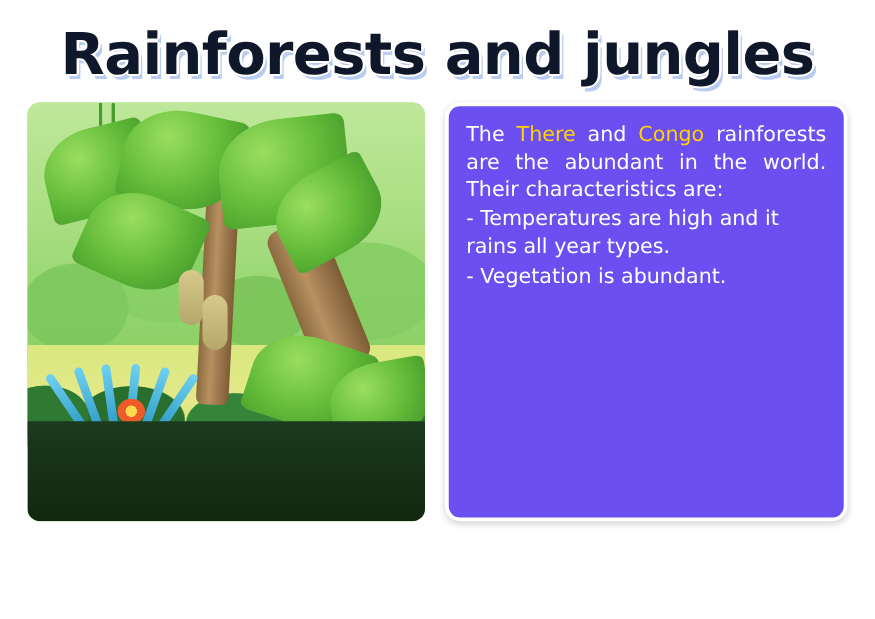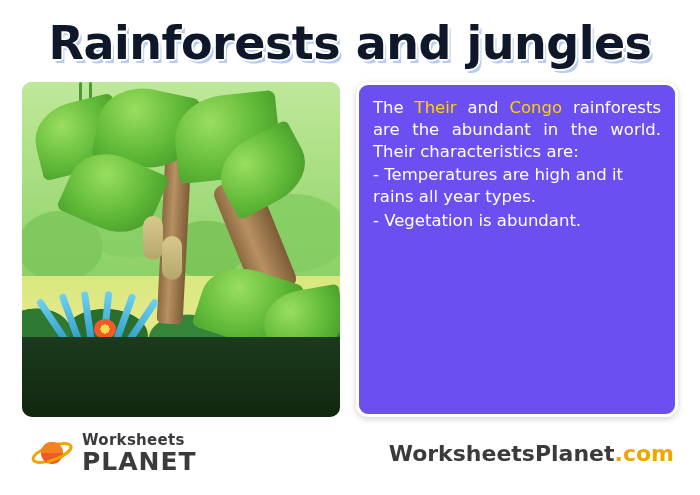--- a/index.html
+++ b/index.html
@@ -284,36 +284,19 @@
       <div class="blade" style="left:40px; transform: rotate(6deg);"></div>
       <div class="blade" style="left:52px; transform: rotate(20deg);"></div>
       <div class="blade" style="left:64px; transform: rotate(34deg);"></div>
       <div class="flower"></div>
     </div>
     <div class="grass-silhouette"></div>
     <div class="ground-dark"></div>
   </div>
 
   <div id="text-card">
-    <p class="justified"><span>The </span><span class="hl">Their</span><span> and </span><span class="hl">Congo</span><span> rainforests are the abundant in the world. Their characteristics are:</span></p>
+    <p class="justified"><span>The </span><span class="hl">There</span><span> and </span><span class="hl">Congo</span><span> rainforests are the abundant in the world. Their characteristics are:</span></p>
     <p>- Temperatures are high and it rains all year types.</p>
     <p>- Vegetation is abundant.</p>
   </div>
 
-  <div id="footer">
-    <div id="brand-logo">
-      <span id="planet-icon">
-        <svg width="44" height="44" viewBox="0 0 44 44" aria-hidden="true">
-          <ellipse cx="22" cy="22" rx="20" ry="7" transform="rotate(-20 22 22)" fill="none" stroke="#f0a500" stroke-width="3"></ellipse>
-          <circle cx="22" cy="22" r="11" fill="#f05a28"></circle>
-          <path d="M11 22a11 11 0 0 1 22 0z" fill="#f58220"></path>
-          <ellipse cx="22" cy="22" rx="20" ry="7" transform="rotate(-20 22 22)" fill="none" stroke="#f0a500" stroke-width="3" stroke-dasharray="30 80"></ellipse>
-        </svg>
-      </span>
-      <span id="brand-text">
-        <div id="brand-worksheets">Worksheets</div>
-        <div id="brand-planet">PLANET</div>
-      </span>
-    </div>
-    <div id="footer-url"><span>WorksheetsPlanet</span><span class="dotcom">.com</span></div>
-  </div>
 
 </div>
 
 </body></html>

